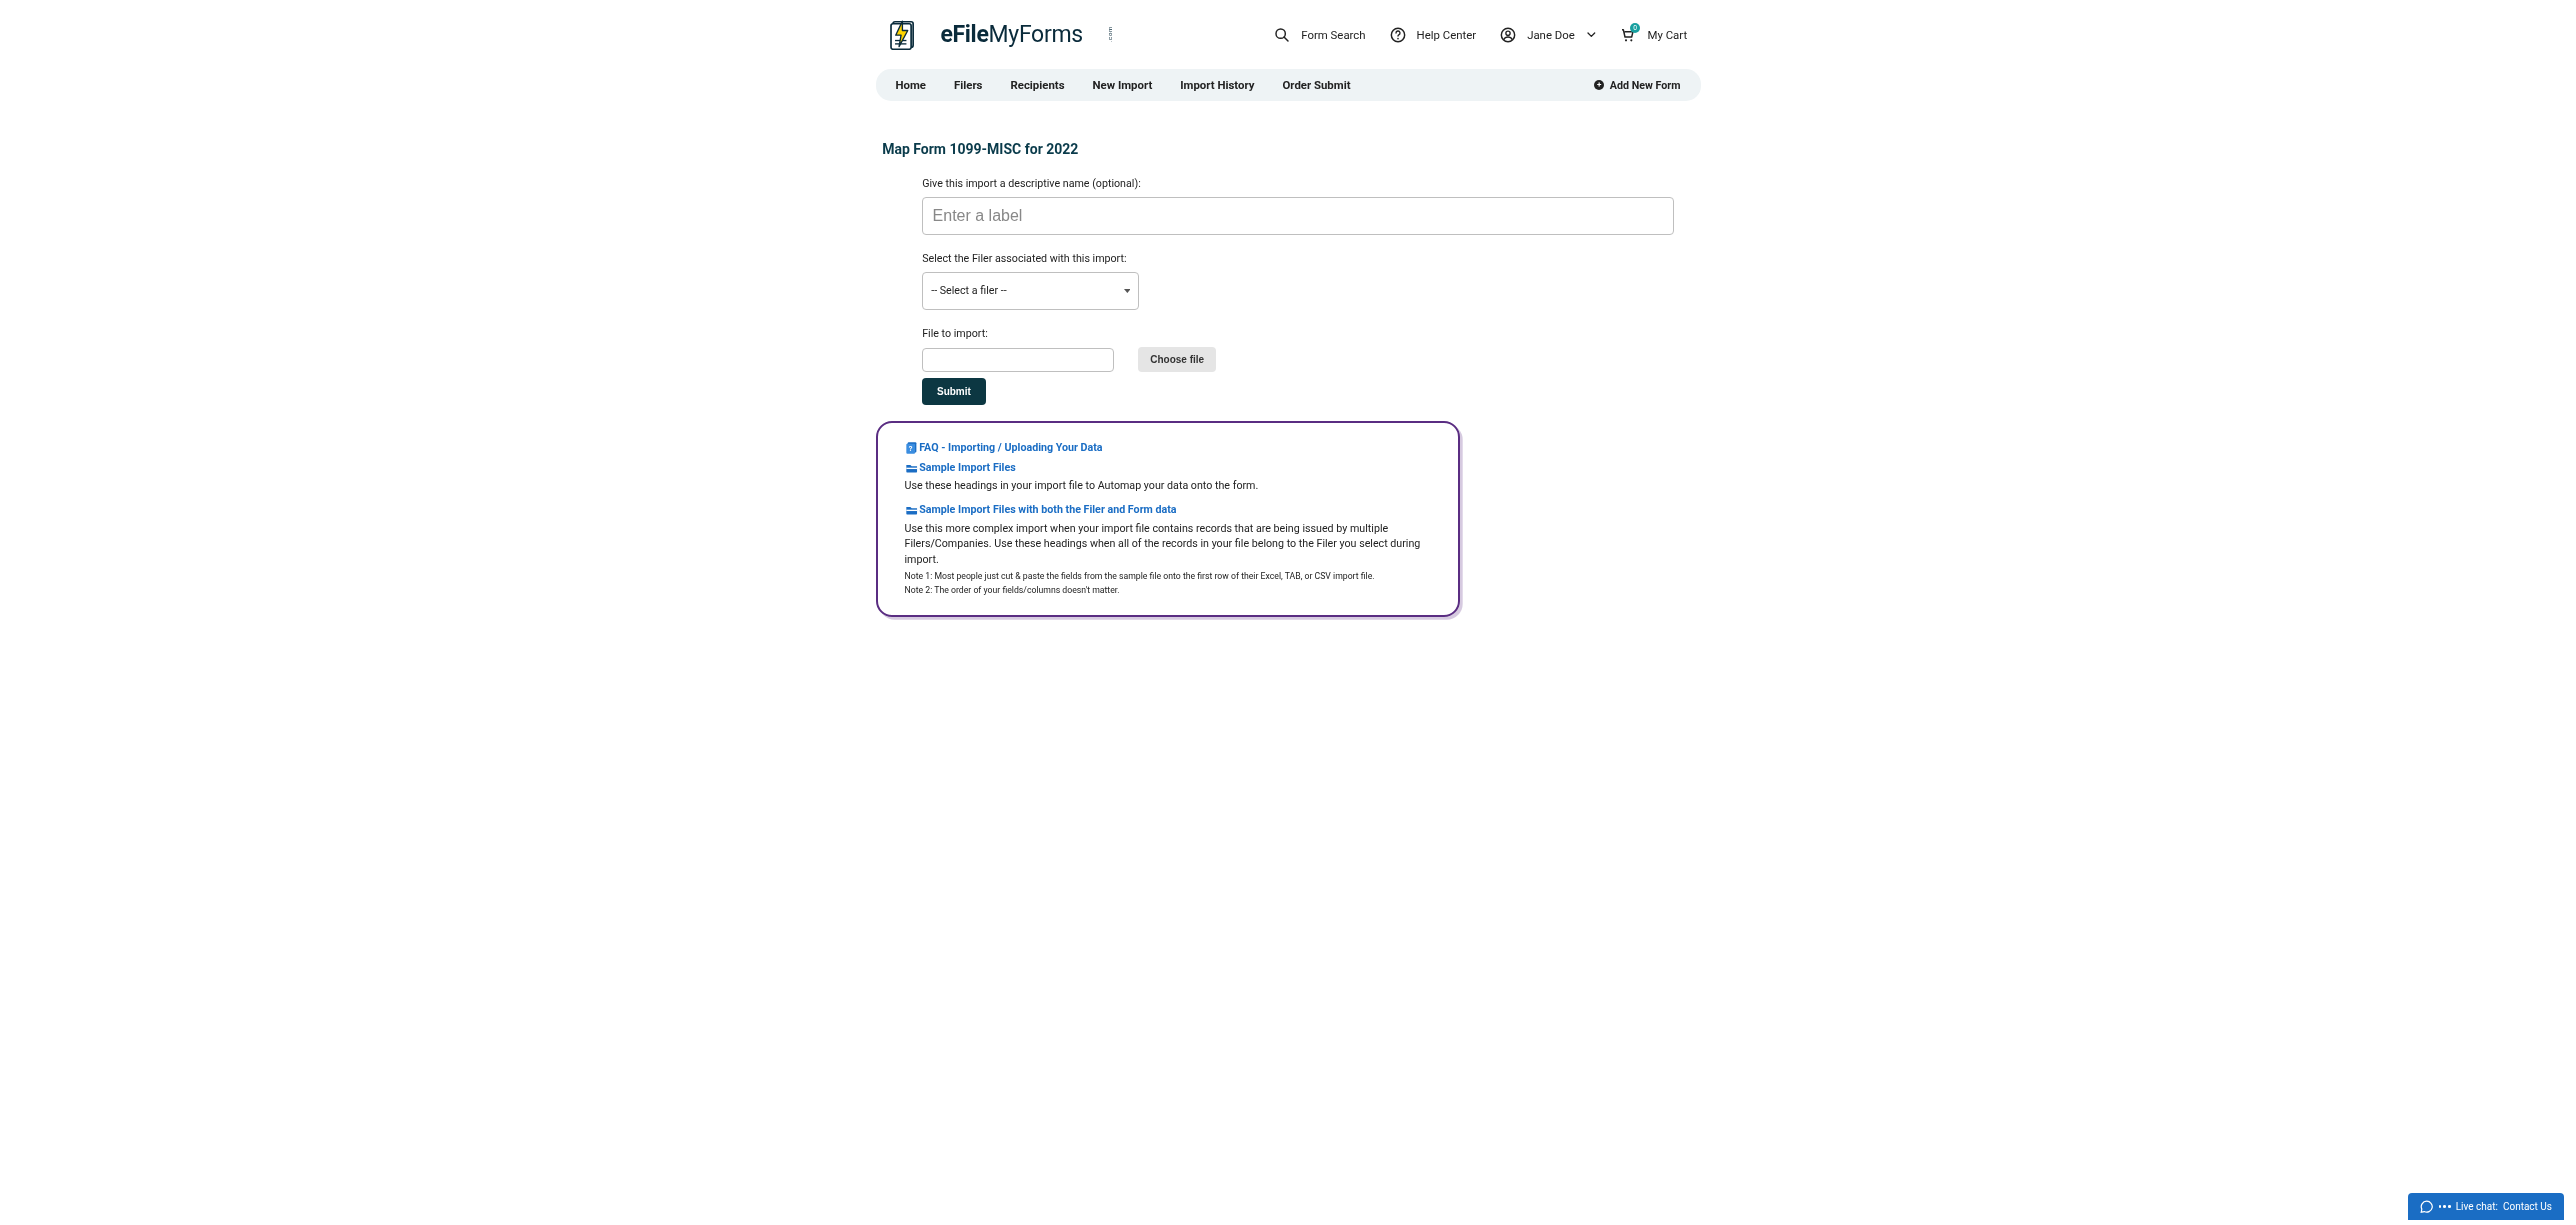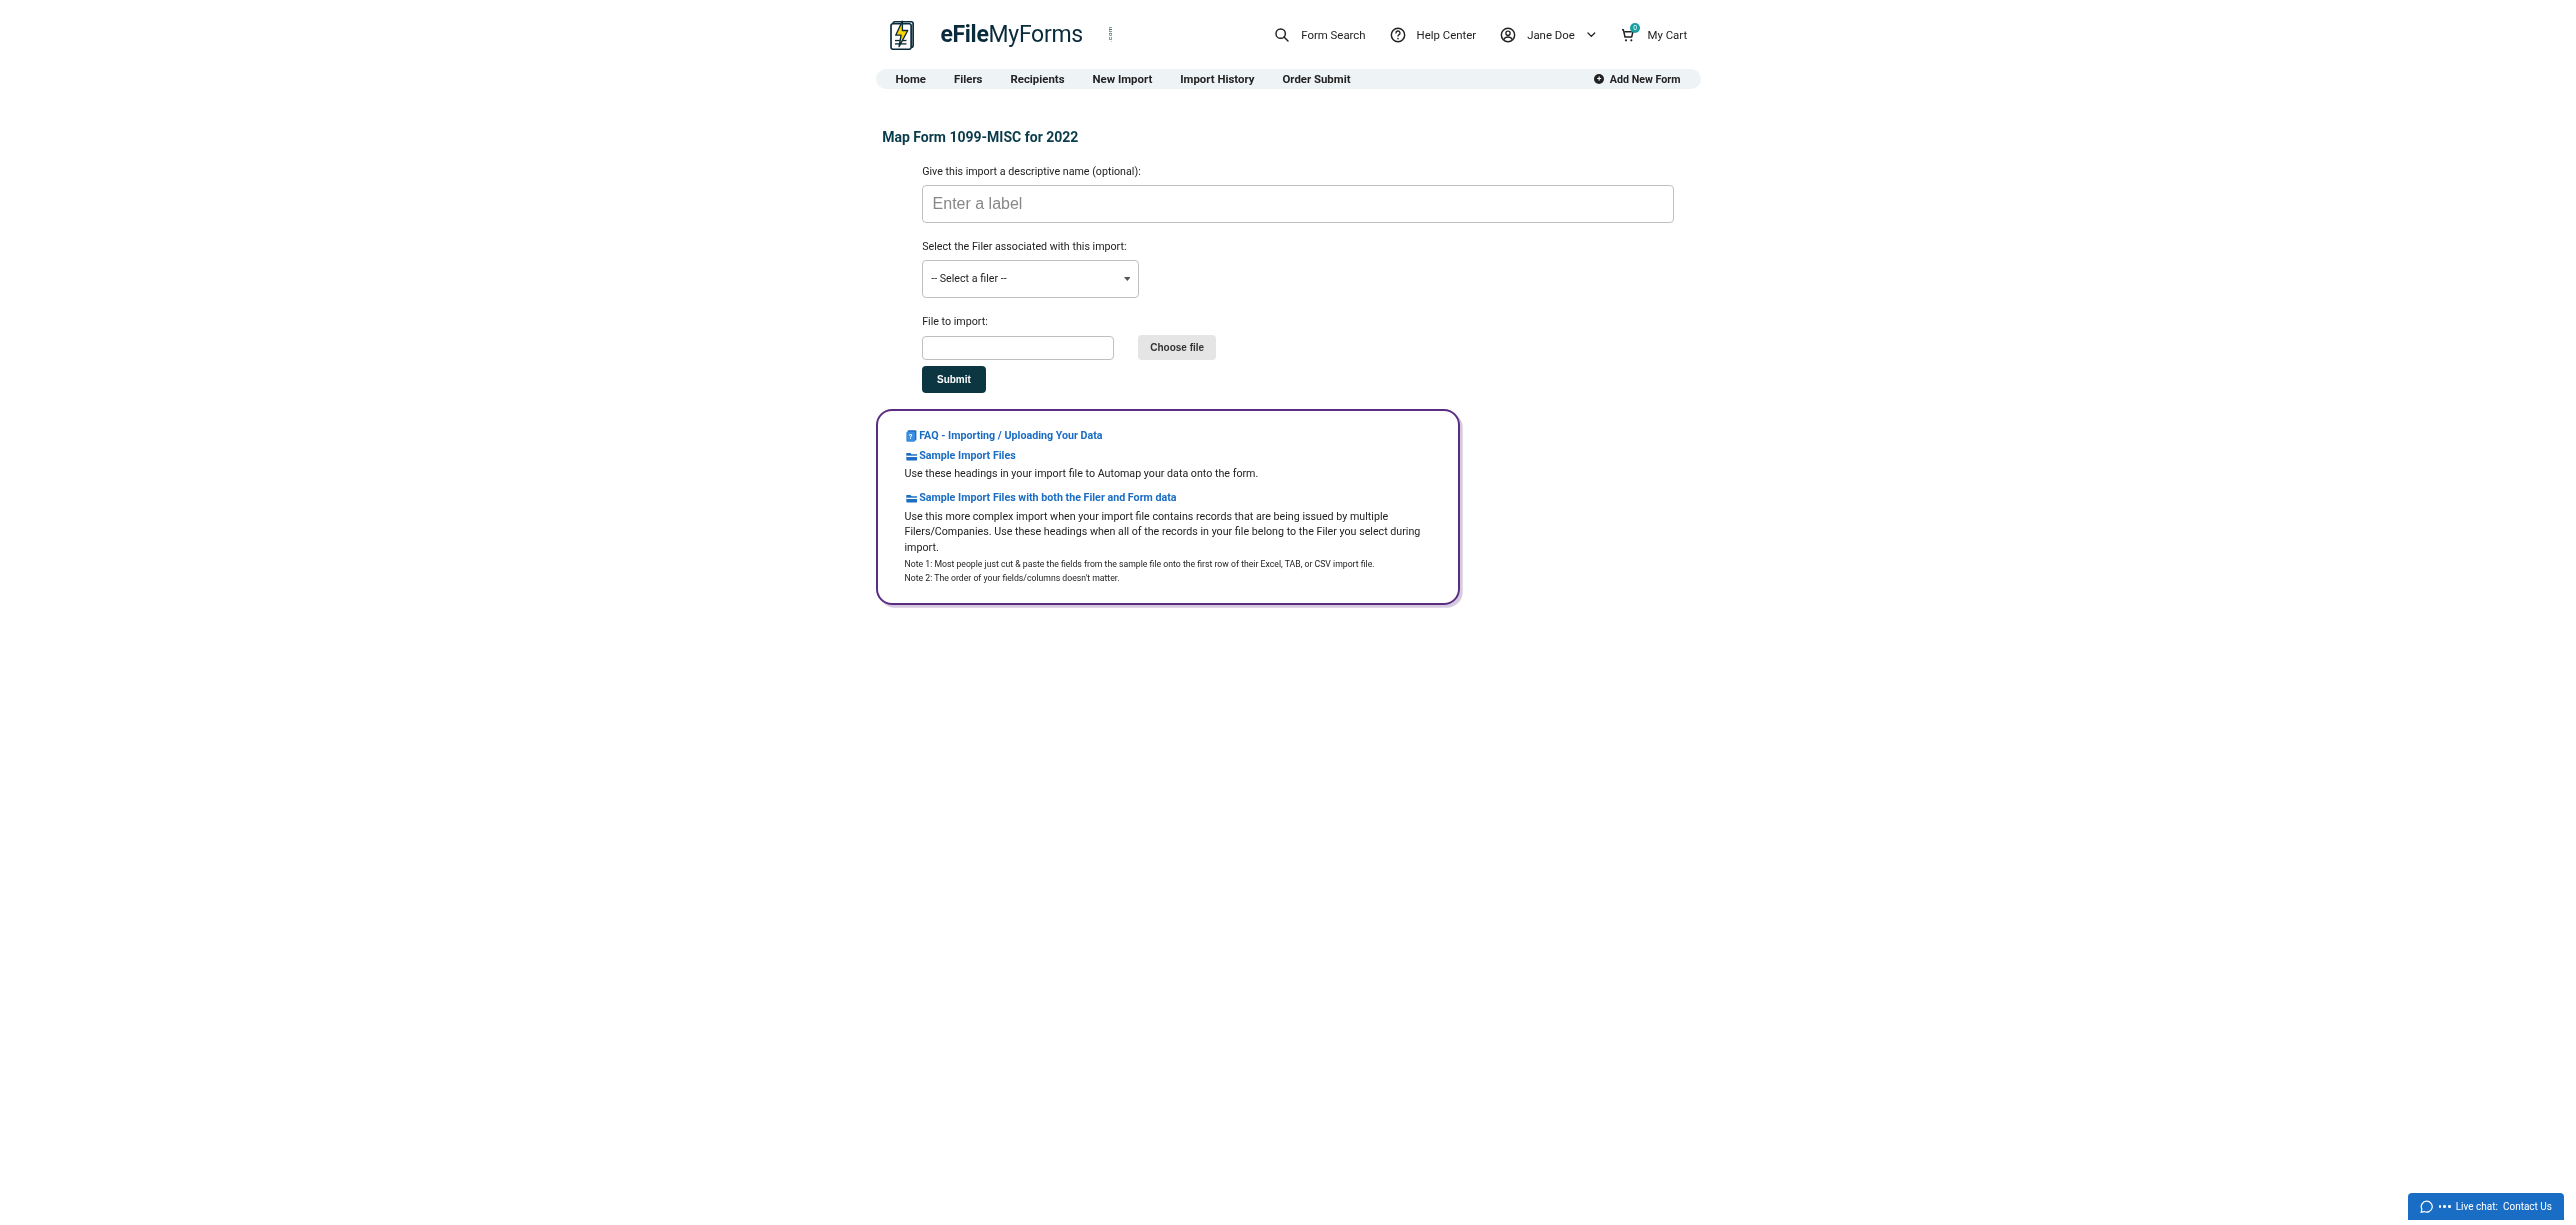--- a/index.html
+++ b/index.html
@@ -43,21 +43,21 @@
     font-size: 6.7px; display:flex; align-items:center; justify-content:center;
   }
 
   
   .navbar {
     background: #eef3f5;
     display: flex;
     align-items: center;
     justify-content: space-between;
     padding: 0 20px;
-    height: 20px;
+    height: 32px;
     border-radius: 15px;
   }
   .nav-left { display: flex; gap: 28px; }
   .nav-item { font-size: 11.4px; font-weight: 700; color: #222; cursor: pointer; }
   .nav-right { display: flex; align-items: center; gap: 5.4px; font-size: 10.7px; font-weight: 700; color:#222; cursor:pointer;}
   .plus-circle {
     width:10.7px; height:10.7px; border-radius:50%;
     background:#222; color:#fff; display:inline-flex;
     align-items:center; justify-content:center; font-size:8px; line-height:1;
   }

